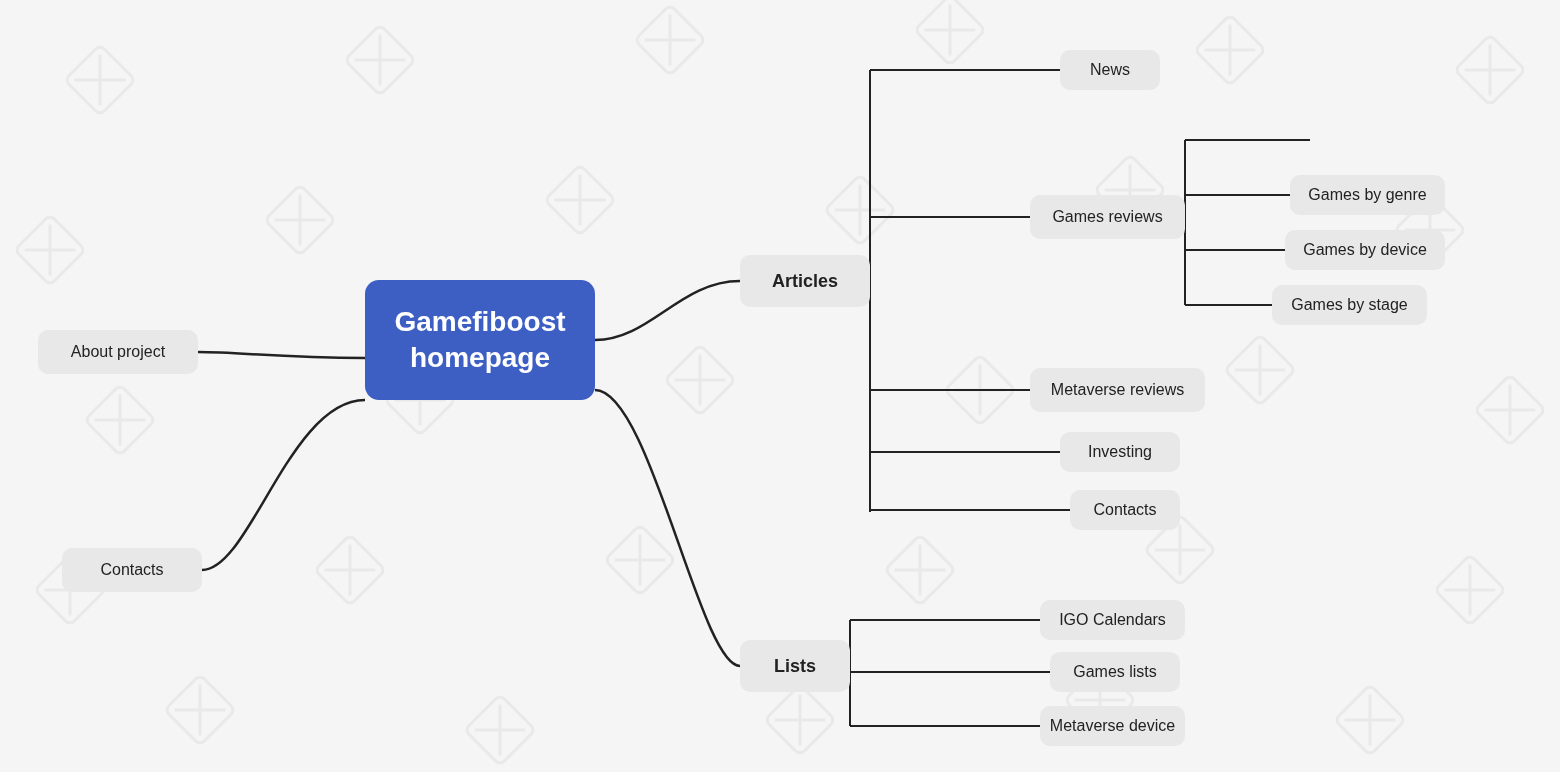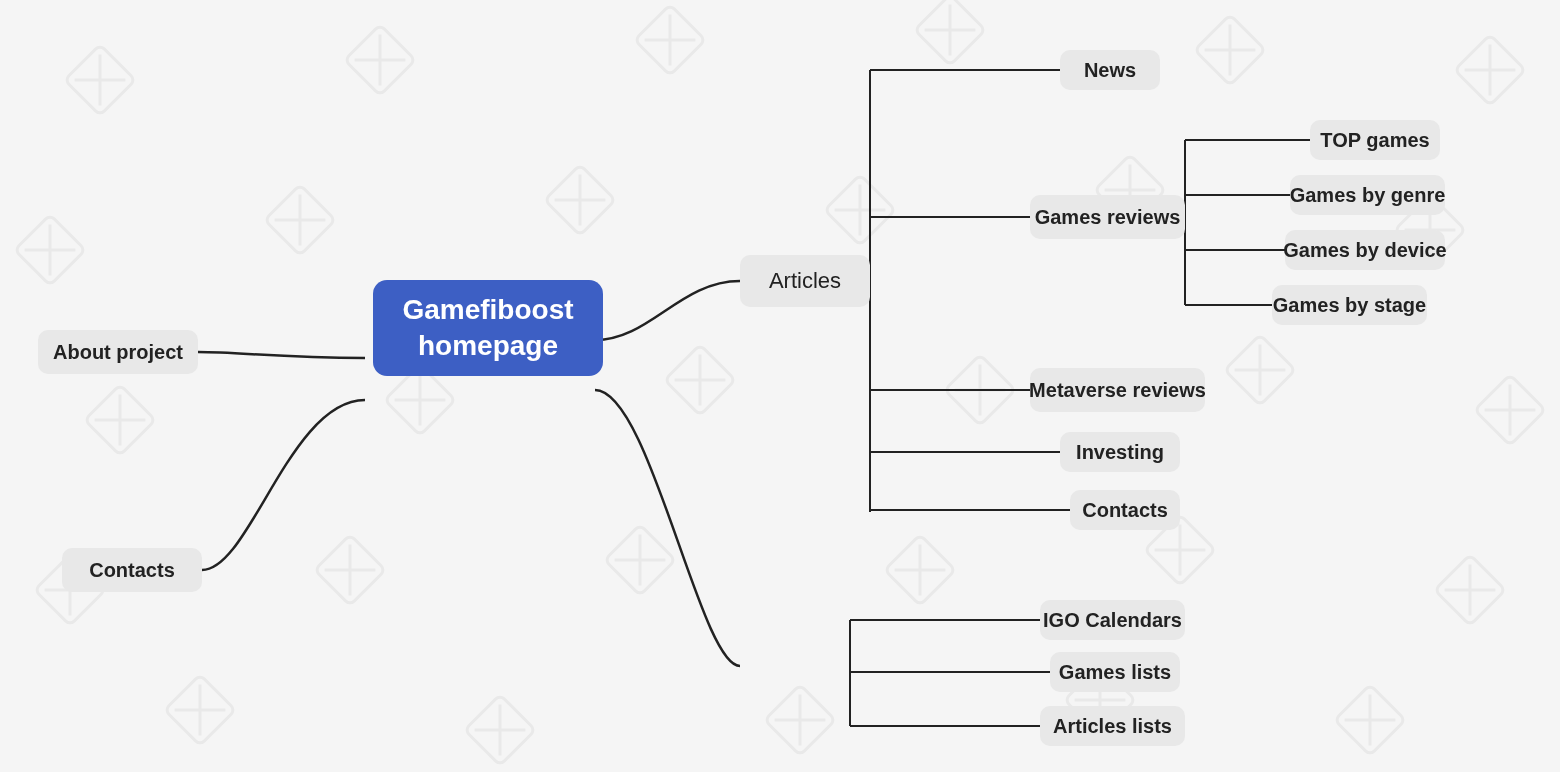--- a/index.html
+++ b/index.html
@@ -48,34 +48,34 @@
       justify-content: center;
       text-align: center;
       padding: 20px 30px;
       line-height: 1.3;
     }
 
     .node-box {
       position: absolute;
       background: #e8e8e8;
       color: #222;
-      font-size: 20px;
-      font-weight: 700;
+      font-size: 16px;
+      font-weight: 400;
       border-radius: 10px;
       display: flex;
       align-items: center;
       justify-content: center;
       text-align: center;
       padding: 8px 16px;
       white-space: nowrap;
     }
 
     .node-box.medium {
-      font-size: 22px;
-      font-weight: 400;
+      font-size: 18px;
+      font-weight: 700;
       padding: 12px 22px;
     }
 
     svg#lines {
       position: absolute;
       inset: 0;
       width: 1560px;
       height: 772px;
       z-index: 1;
       pointer-events: none;
@@ -281,36 +281,39 @@
 
   <line x1="850" y1="672" x2="1050" y2="672" stroke="#222" stroke-width="2"></line>
 
   <line x1="850" y1="726" x2="1040" y2="726" stroke="#222" stroke-width="2"></line>
 
   <line x1="850" y1="666" x2="850" y2="666" stroke="#222" stroke-width="2"></line>
 </svg>
 
 <div class="nodes-layer">
 
-  <div class="node-center" style="left:365px; top:280px; width:230px; height:96px;margin-left:8px;">
+  <div class="node-center" style="left:365px; top:280px; width:230px; height:120px;">
     <span>Gamefiboost<br>homepage</span>
   </div>
 
   <div class="node-box" style="left:38px; top:330px; width:160px; height:44px;">
     <span>About project</span>
   </div>
 
   <div class="node-box" style="left:62px; top:548px; width:140px; height:44px;">
     <span>Contacts</span>
   </div>
 
   <div class="node-box medium" style="left:740px; top:255px; width:130px; height:52px;">
     <span>Articles</span>
   </div>
 
+  <div class="node-box medium" style="left:740px; top:640px; width:110px; height:52px;">
+    <span>Lists</span>
+  </div>
 
   <div class="node-box" style="left:1060px; top:50px; width:100px; height:40px;">
     <span>News</span>
   </div>
 
   <div class="node-box" style="left:1030px; top:195px; width:155px; height:44px;">
     <span>Games reviews</span>
   </div>
 
   <div class="node-box" style="left:1030px; top:368px; width:175px; height:44px;">
@@ -318,23 +321,20 @@
   </div>
 
   <div class="node-box" style="left:1060px; top:432px; width:120px; height:40px;">
     <span>Investing</span>
   </div>
 
   <div class="node-box" style="left:1070px; top:490px; width:110px; height:40px;">
     <span>Contacts</span>
   </div>
 
-  <div class="node-box" style="left:1310px; top:120px; width:130px; height:40px;">
-    <span>TOP games</span>
-  </div>
 
   <div class="node-box" style="left:1285px; top:230px; width:160px; height:40px;">
     <span>Games by device</span>
   </div>
 
   <div class="node-box" style="left:1290px; top:175px; width:155px; height:40px;">
     <span>Games by genre</span>
   </div>
 
   <div class="node-box" style="left:1272px; top:285px; width:155px; height:40px;">
@@ -343,16 +343,16 @@
 
   <div class="node-box" style="left:1040px; top:600px; width:145px; height:40px;">
     <span>IGO Calendars</span>
   </div>
 
   <div class="node-box" style="left:1050px; top:652px; width:130px; height:40px;">
     <span>Games lists</span>
   </div>
 
   <div class="node-box" style="left:1040px; top:706px; width:145px; height:40px;">
-    <span>Articles lists</span>
+    <span>Metaverse device</span>
   </div>
 
 </div>
 
 </body></html>

